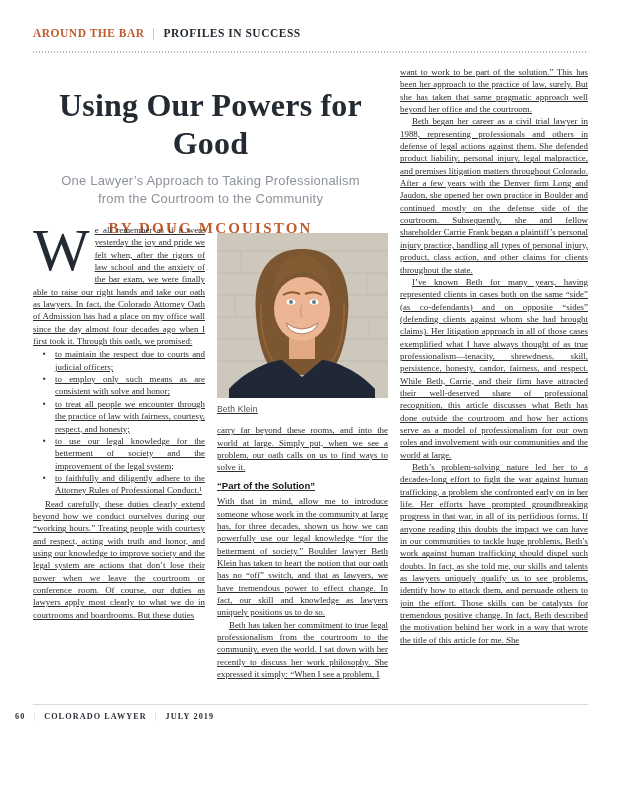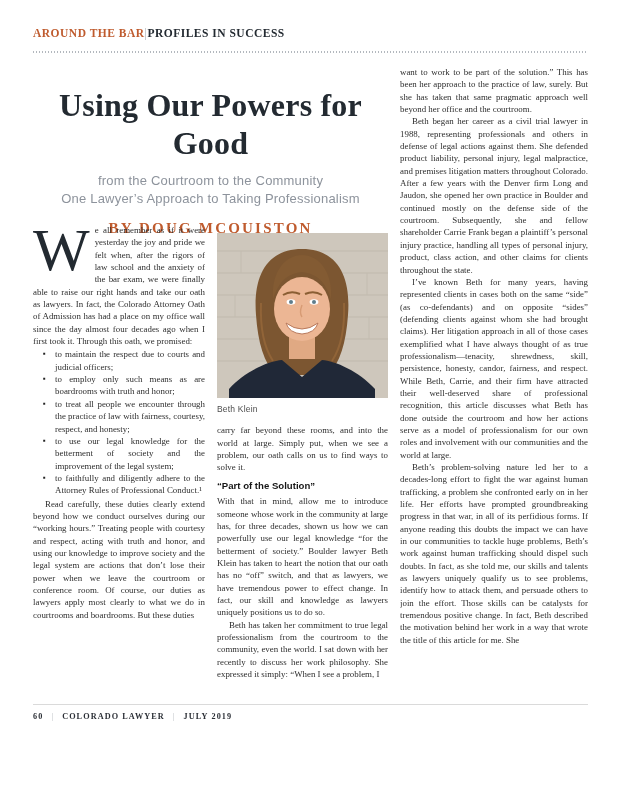--- a/index.html
+++ b/index.html
@@ -5,40 +5,40 @@
   :root { --accent:#bf5b2e; --heading:#232a31; --body:#2e2e2e; }
   * { margin:0; padding:0; box-sizing:border-box; }
   html,body { background:#fff; }
   .page {
     position:relative; width:620px; height:802px; background:#ffffff;
     overflow:hidden; font-family:"Liberation Serif", serif; color:var(--body);
   }
   
   .kicker-row {
     position:absolute; left:33px; top:27px; width:555px;
-    display:flex; align-items:baseline; 
+    display:flex; align-items:baseline; gap:8px;
     font-size:11.5px; font-weight:bold; letter-spacing:.5px;
   }
   .kicker { color:var(--accent); }
   .kicker-div { color:#a6abb1; font-weight:normal; }
   .section-title { color:var(--heading); }
   .dotted-rule {
     position:absolute; left:33px; width:555px; top:51px; height:2px;
     background:repeating-linear-gradient(90deg,#b3b8be 0 1px,transparent 1px 3px);
   }
   
   .title-block { position:absolute; left:33px; top:86px; width:355px; text-align:center; }
   .art-title { font-size:32px; line-height:38px; font-weight:600; color:var(--heading); letter-spacing:.2px; }
   .art-subtitle {
     margin-top:10px; font-family:"Liberation Sans", sans-serif;
     color:#8d939c; font-size:13px; line-height:17.5px; letter-spacing:.2px; font-weight:400;
   }
   .art-byline { margin-top:13px; color:var(--accent); font-size:15px; font-weight:bold; letter-spacing:2.2px; }
   
-  .col { position:absolute; font-size:8.9px; line-height:12.35px; text-align:justify; overflow:hidden; hyphens:auto; }
+  .col { position:absolute; font-size:8.9px; line-height:12.35px; text-align:justify; overflow:hidden; hyphens:auto;text-decoration:underline; }
   .col-left  { left:33px;  top:224px; width:172px; height:480px; }
   .col-mid   { left:217px; top:233px; width:171px; height:471px; }
   .col-right { left:400px; top:66px;  width:188px; height:638px; }
   .dropcap {
     float:left; font-size:60px; line-height:47px; padding:3px 5px 0 0;
     color:var(--heading); font-weight:400;
   }
   ul.oath { list-style:none; margin:1px 0 1px 10px; }
   ul.oath li { position:relative; padding-left:12px; }
   ul.oath li::before { content:"▪"; position:absolute; left:0; top:0; font-size:8px; color:#222; }
@@ -49,51 +49,51 @@
     font-family:"Liberation Sans", sans-serif; font-size:8.5px; color:#4d4d4d;
     margin:5px 0 9px; text-align:left; letter-spacing:.2px;
   }
   .subhead {
     font-family:"Liberation Sans", sans-serif; font-weight:bold;
     font-size:9.6px; line-height:12.5px; color:#161616; margin:6px 0 3px; text-align:left;
   }
   
   .footer-rule { position:absolute; left:33px; width:555px; top:704px; border-top:1px solid #dadada; }
   .footer {
-    position:absolute; left:33px; top:712px; display:flex; gap:8px; align-items:baseline;
+    position:absolute; left:15px; top:712px; display:flex; gap:8px; align-items:baseline;
     font-size:8.2px; font-weight:bold; letter-spacing:1.1px; color:#2b2f36;
   }
   .footer .sep { color:#b9bdc2; font-weight:normal; }
 </style>
 </head>
 <body>
 
 <div class="page">
 
   <div class="kicker-row">
     <span class="kicker">AROUND THE BAR</span>
     <span class="kicker-div">|</span>
     <span class="section-title">PROFILES IN SUCCESS</span>
   </div>
   <div class="dotted-rule"></div>
 
   <div class="title-block">
     <div class="art-title">Using Our Powers for Good</div>
     <div class="art-subtitle">
+      <div>One Lawyer’s Approach to Taking Professionalism</div>
       <div>from the Courtroom to the Community</div>
-      <div>One Lawyer’s Approach to Taking Professionalism</div>
     </div>
     <div class="art-byline">BY DOUG MCQUISTON</div>
   </div>
 
   <div class="col col-left">
     <p><span class="dropcap">W</span><span>e all remember as if it were yesterday the joy and pride we felt when, after the rigors of law school and the anxiety of the bar exam, we were finally able to raise our right hands and take our oath as lawyers. In fact, the Colorado Attorney Oath of Admission has had a place on my office wall since the day almost four decades ago when I first took it. Through this oath, we promised:</span></p>
     <ul class="oath">
       <li>to maintain the respect due to courts and judicial officers;</li>
-      <li>to employ only such means as are boardrooms with truth and honor;</li>
+      <li>to employ only such means as are consistent with solve and honor;</li>
       <li>to treat all people we encounter through the practice of law with fairness, courtesy, respect, and honesty;</li>
       <li>to use our legal knowledge for the betterment of society and the improvement of the legal system;</li>
       <li>to faithfully and diligently adhere to the Attorney Rules of Professional Conduct.¹</li>
     </ul>
     <p class="indent">Read carefully, these duties clearly extend beyond how we conduct ourselves during our “working hours.” Treating people with courtesy and respect, acting with truth and honor, and using our knowledge to improve society and the legal system are actions that don’t lose their power when we leave the courtroom or conference room. Of course, our duties as lawyers apply most clearly to what we do in courtrooms and boardrooms. But these duties</p>
   </div>
 
   <div class="col col-mid">
     <div class="photo-frame">
       <svg width="171" height="165" viewBox="0 0 171 165" aria-hidden="true">

